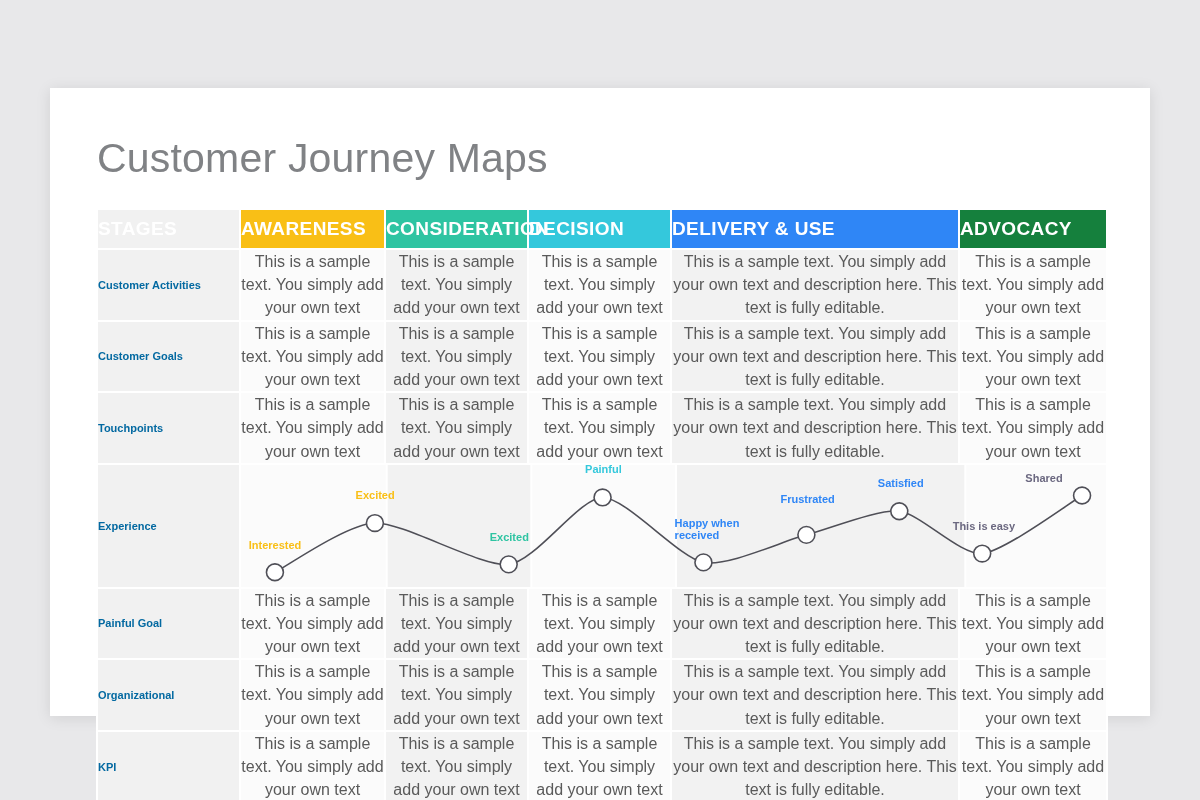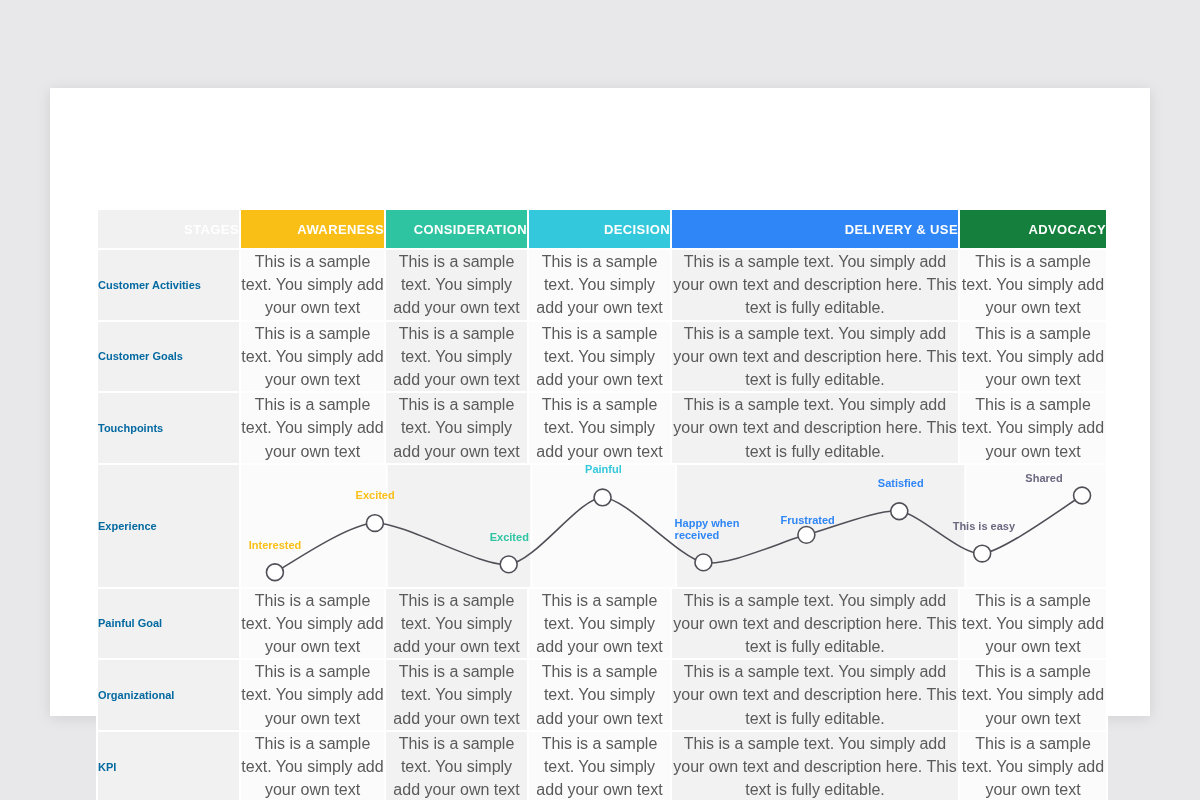--- a/index.html
+++ b/index.html
@@ -41,24 +41,24 @@
   col.c-stage { width: 143px; }
   col.c-aw    { width: 145px; }
   col.c-co    { width: 143px; }
   col.c-de    { width: 143px; }
   col.c-du    { width: 288px; }
   col.c-ad    { width: 148px; }
 
   
   tr.header-row th {
     height: 40px;
-    font-size: 13px;
+    font-size: 19px;
     font-weight: bold;
     letter-spacing: 0.4px;
-    text-align: right;
+    text-align: left;
     color: #ffffff;
   }
   th.stages-head {
     color: #4a4a4a;
     background: #f1f1f1;
     text-align: left;
     padding-left: 10px;
     font-size: 12.5px;
     letter-spacing: 0.6px;
   }
@@ -98,20 +98,21 @@
     line-height: 1.15;
     transform: translate(-50%, -100%);
     text-align: left;
   }
 </style>
 </head>
 <body>
 
 <div id="slide-card">
 
+  <div id="page-title">Customer Journey Maps</div>
 
   <table id="journey-table">
     <colgroup>
       <col class="c-stage">
         <col class="c-aw">
         <col class="c-co">
       <col class="c-de">
         <col class="c-du">
         <col class="c-ad">
     </colgroup>
@@ -169,21 +170,21 @@
                 <circle cx="566.7" cy="71.0" r="8.5" fill="#ffffff" stroke="#4f4f57" stroke-width="1.6"></circle>
                 <circle cx="659.8" cy="47.0" r="8.5" fill="#ffffff" stroke="#4f4f57" stroke-width="1.6"></circle>
                 <circle cx="742.9" cy="90.0" r="8.5" fill="#ffffff" stroke="#4f4f57" stroke-width="1.6"></circle>
                 <circle cx="843.0" cy="31.0" r="8.5" fill="#ffffff" stroke="#4f4f57" stroke-width="1.6"></circle>
               </svg>
               <div class="exp-label" style="left: 34.0393px; top: 87px; color: rgb(249, 191, 22);">Interested</div>
               <div class="exp-label" style="left: 134.155px; top: 37px; color: rgb(249, 191, 22);">Excited</div>
               <div class="exp-label" style="left: 268.309px; top: 79px; color: rgb(46, 196, 162);">Excited</div>
               <div class="exp-label" style="left: 362.418px; top: 11px; color: rgb(52, 200, 220);">Painful</div>
               <div class="exp-label" style="left: 466px; top: 77px; color: rgb(47, 134, 246);">Happy when<br>received</div>
-              <div class="exp-label" style="left: 566.654px; top: 62px; color: rgb(47, 134, 246);">Frustrated</div>
+              <div class="exp-label" style="left: 566.654px; top: 41px; color: rgb(47, 134, 246);">Frustrated</div>
               <div class="exp-label" style="left: 659.761px; top: 25px; color: rgb(47, 134, 246);">Satisfied</div>
               <div class="exp-label" style="left: 742.857px; top: 68px; color: rgb(107, 104, 128);">This is easy</div>
               <div class="exp-label" style="left: 802.972px; top: 20px; color: rgb(107, 104, 128);">Shared</div>
             </div>
           </td>
         </tr>
         <tr class="data-row">
           <td class="row-label">Painful Goal</td>
           <td class="body-cell tint-a">This is a sample text. You simply add your own text</td>
           <td class="body-cell tint-b">This is a sample text. You simply add your own text</td>

